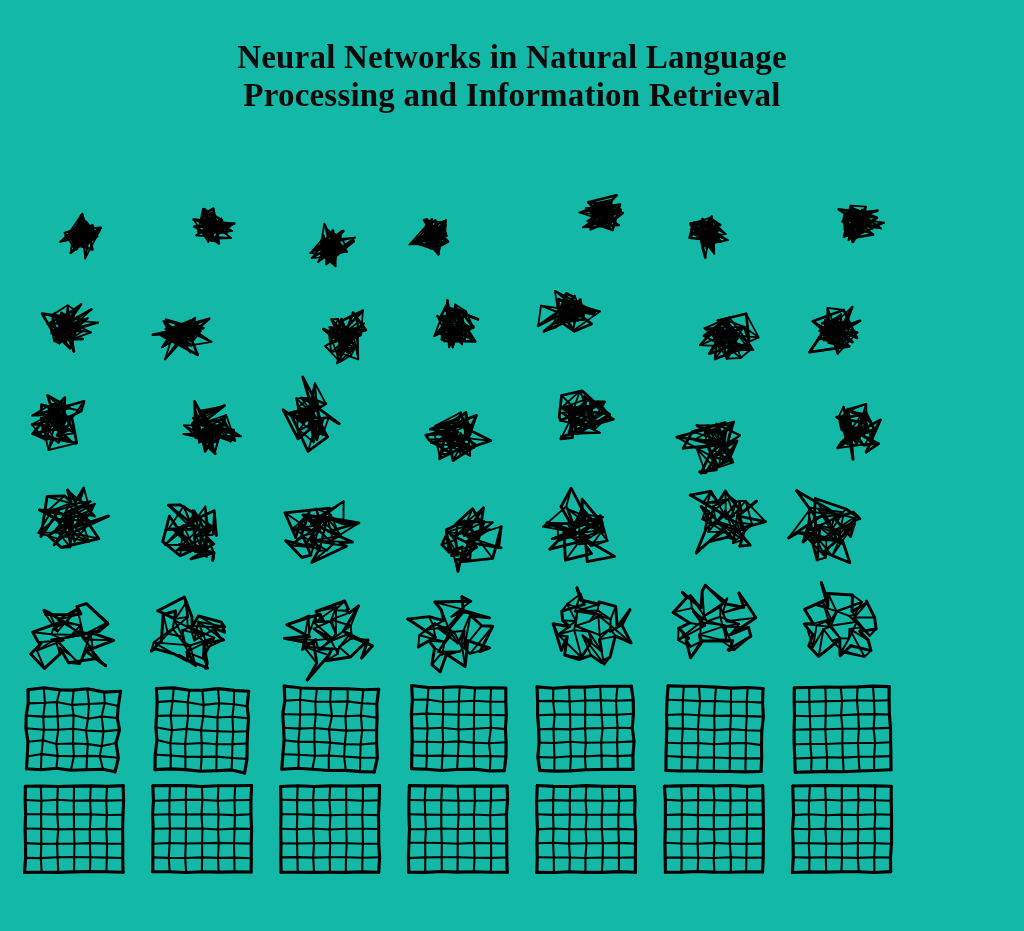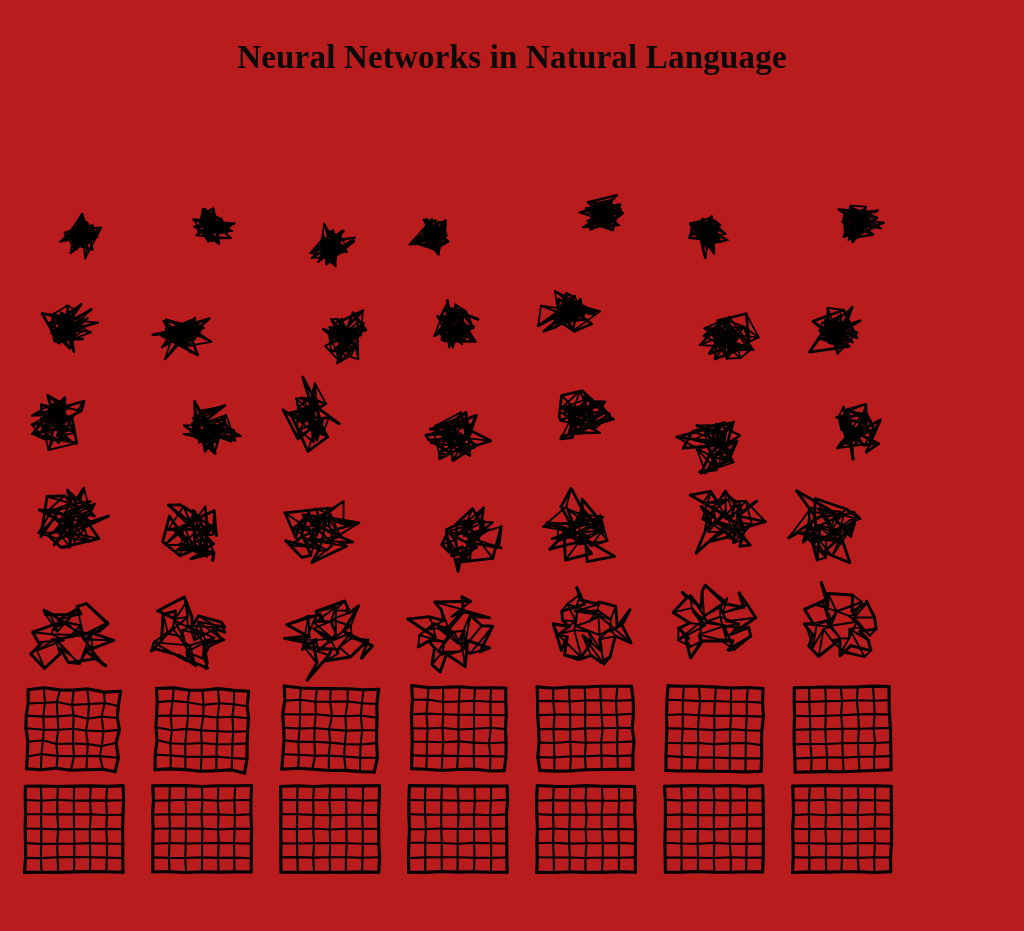--- a/index.html
+++ b/index.html
@@ -2,21 +2,21 @@
 <html><head>
 <meta charset="utf-8">
 <style>
   html,body{margin:0;padding:0;}
   body{
     width:1024px;height:931px;
     background:#ffffff;
     font-family:"Liberation Serif",serif;
     overflow:hidden;position:relative;
   }
-  #page{position:relative;width:1024px;height:931px;background:#b91c1c;}
+  #page{position:relative;width:1024px;height:931px;background:#14b8a6;}
 
   #title-block{
     position:absolute;left:0;top:38px;width:1024px;
     text-align:center;
   }
   .title-line{
     font-family:"Liberation Serif",serif;
     font-weight:bold;
     font-size:33px;
     line-height:38px;
@@ -31,20 +31,21 @@
   #figure svg{display:block;width:1024px;height:760px;}
   .mesh{fill:none;stroke:#000000;stroke-linejoin:round;stroke-linecap:round;}
 </style>
 </head>
 <body>
 
 <div id="page">
 
   <div id="title-block">
     <div class="title-line">Neural Networks in Natural Language</div>
+    <div class="title-line">Processing and Information Retrieval</div>
   </div>
 
   <div id="figure">
     <svg id="figure-svg" viewBox="0 0 1024 760" preserveAspectRatio="none">
         <g>
           <g>
             <path d="M90.7,70.2L82.7,53.8L73.1,81.4L76.3,84.3L88.5,61.0L85.9,57.3L83.9,75.1" class="mesh" stroke-width="2.6355"></path>
             <path d="M84.9,56.1L82.0,82.2L64.5,67.9L92.7,60.2L94.7,69.6L60.1,76.9L80.8,64.1" class="mesh" stroke-width="1.72956"></path>
             <path d="M64.4,75.2L97.5,71.5L83.7,61.0L68.3,70.2L78.3,78.0L78.2,59.9L81.1,50.6" class="mesh" stroke-width="1.72956"></path>
             <path d="M80.7,65.0L87.8,69.4L73.5,80.1L75.0,63.8L87.1,57.5L96.6,71.0L75.2,80.0" class="mesh" stroke-width="1.72956"></path>

